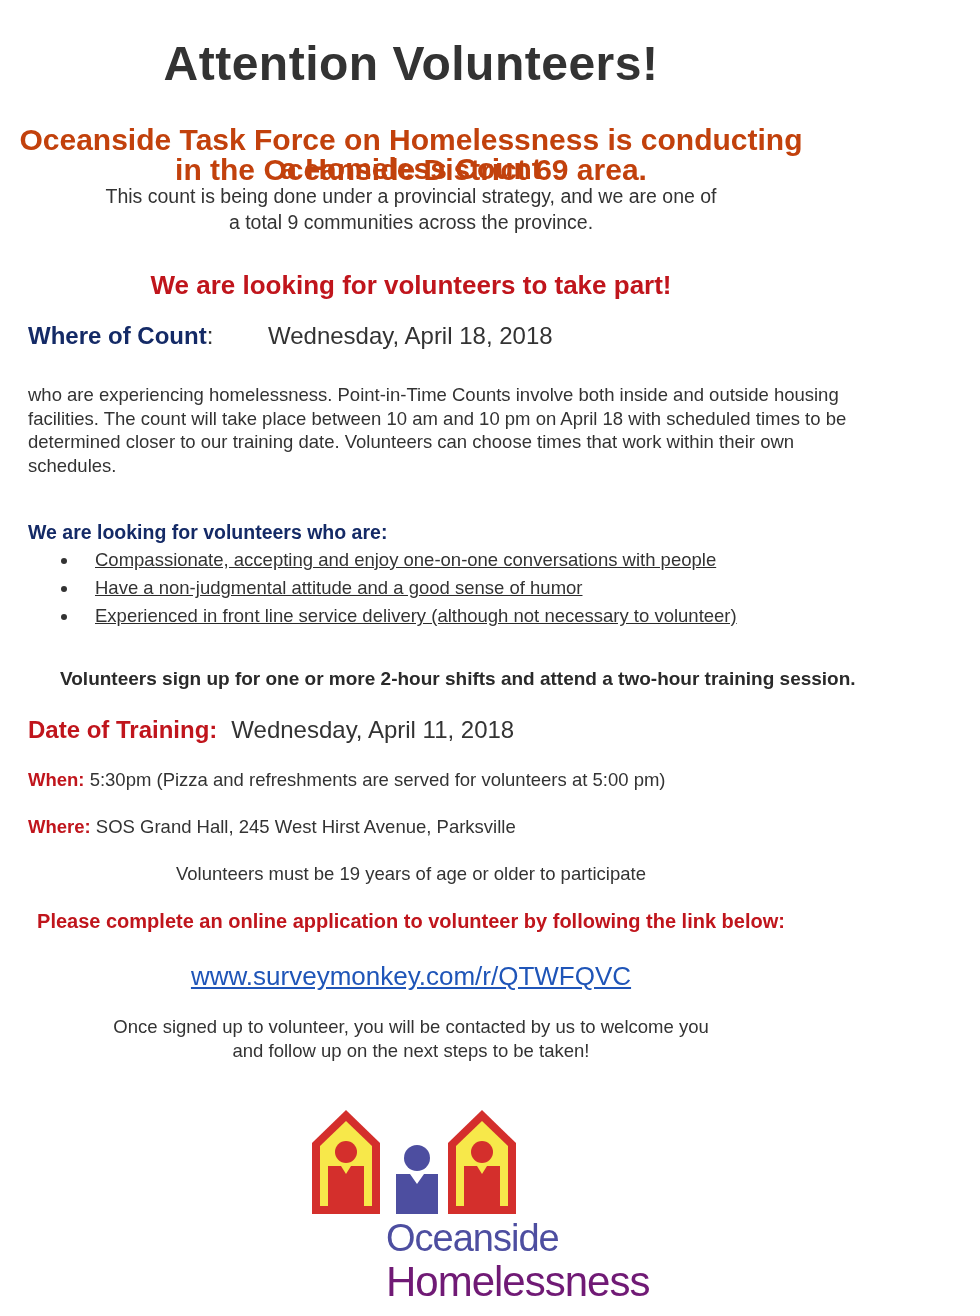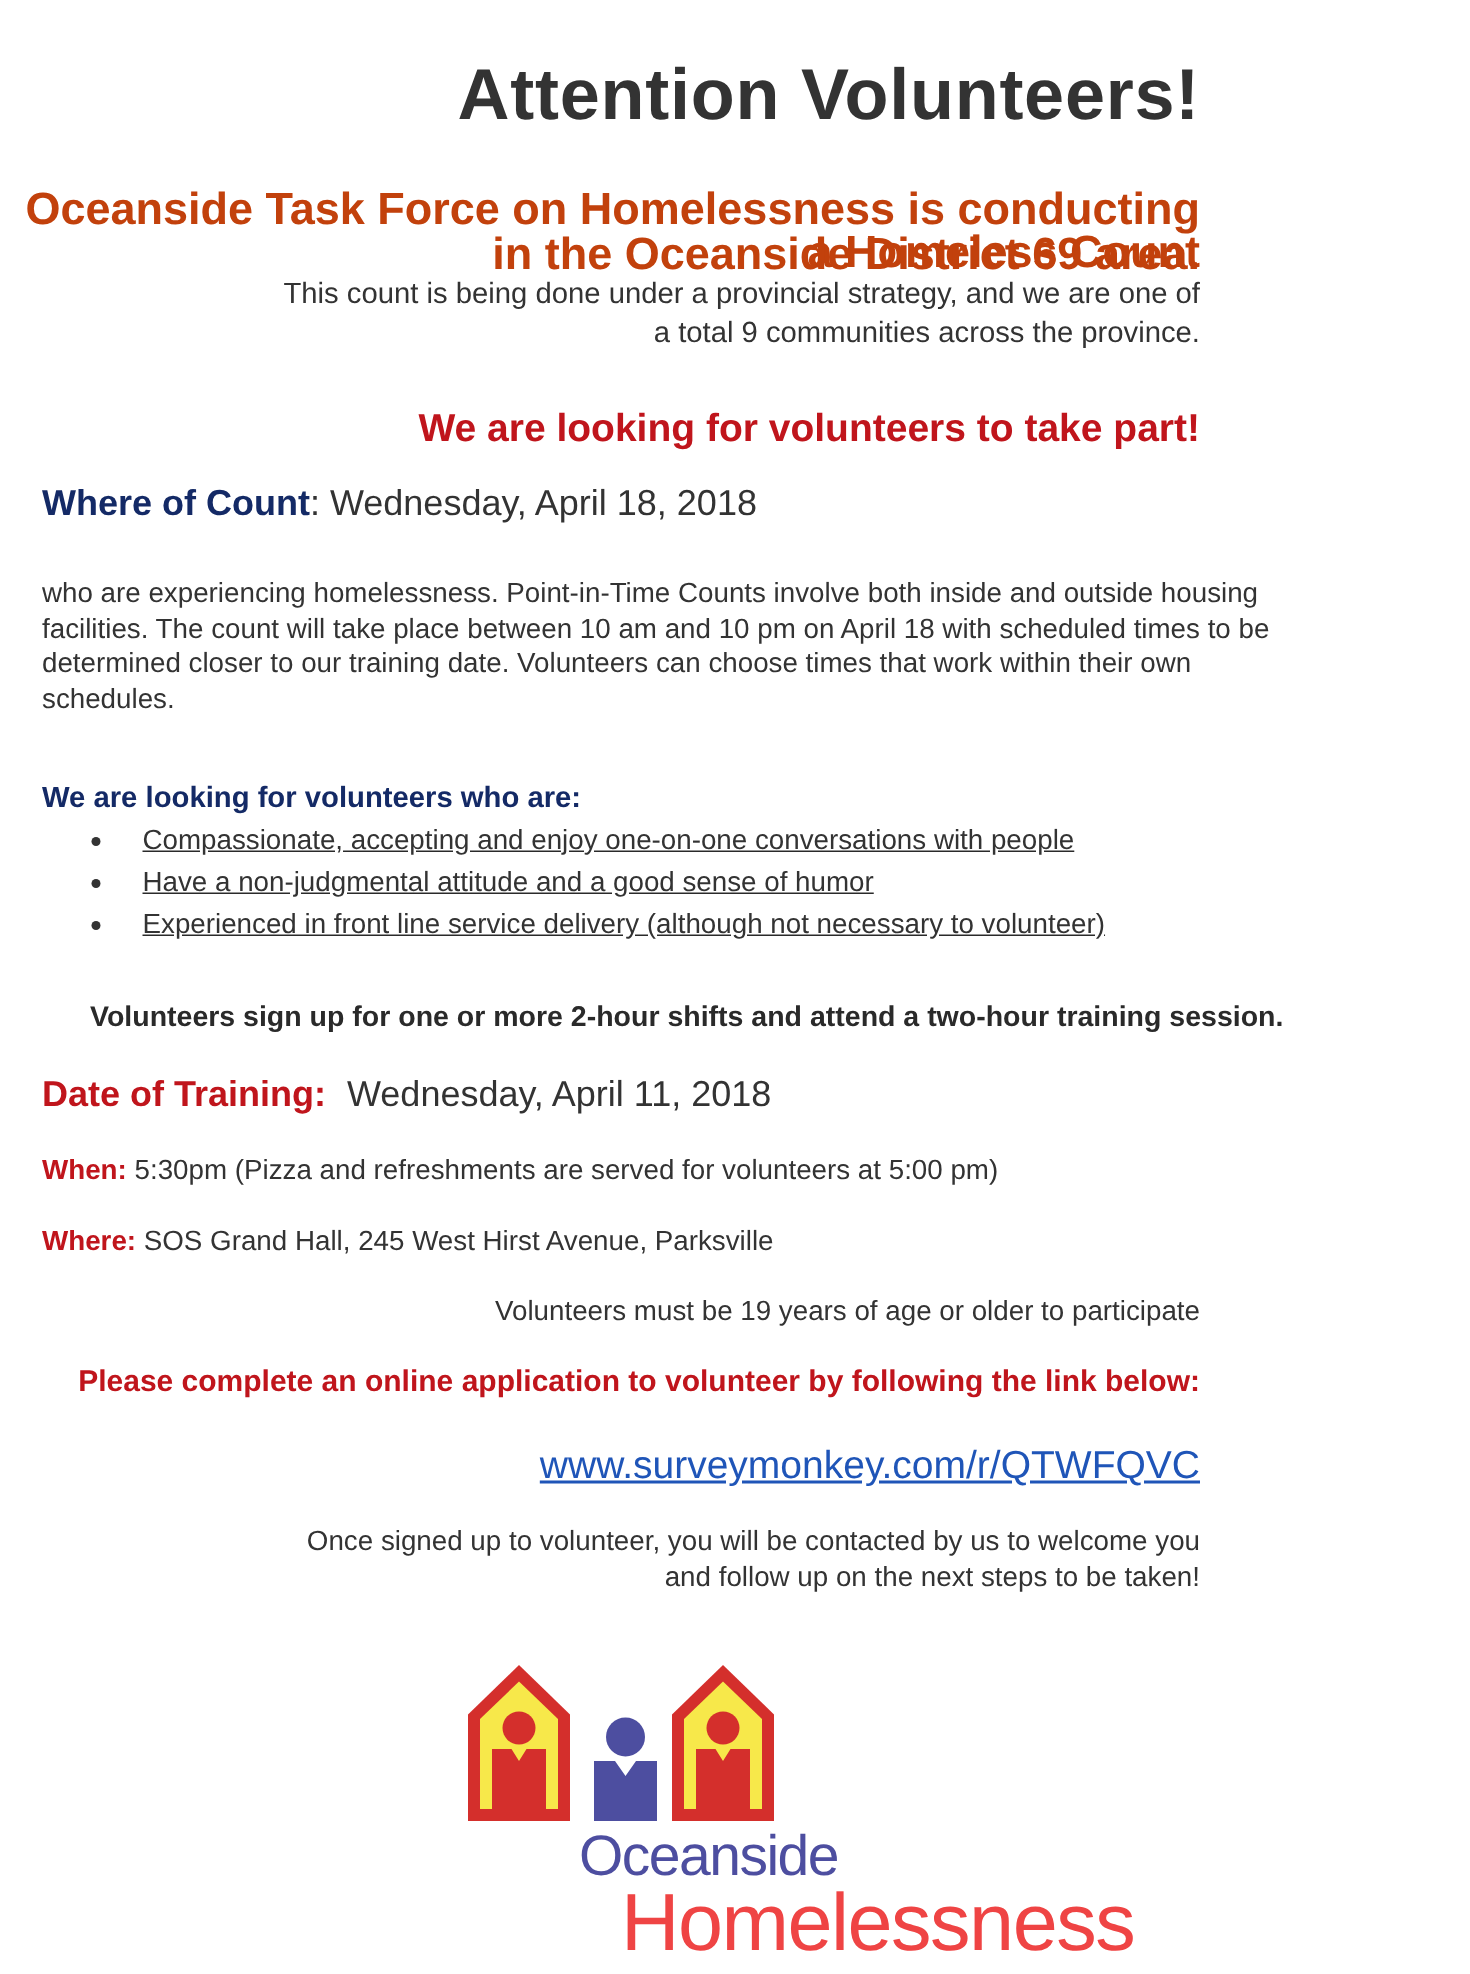--- a/index.html
+++ b/index.html
@@ -1,21 +1,21 @@
 <!DOCTYPE html>
 <html><head>
 <meta charset="utf-8">
 <style>
   html, body { margin: 0; padding: 0; background: #ffffff; }
   body {
     width: 980px; height: 1316px; position: relative; overflow: hidden;
     font-family: "Liberation Sans", sans-serif; color: #2a2a2a;
   }
   .abs { position: absolute; }
-  .center { left: 0; width: 800px; text-align: right; }
+  .center { left: 11px; width: 800px; text-align: center; }
   .title { top: 36px; font-size: 48px; font-weight: bold; color: #333333; letter-spacing: 0.5px; }
   .sub-bold { font-size: 30px; font-weight: bold; color: #c2410c; line-height: 29px; }
   .sub-plain { font-size: 19.5px; color: #333333; line-height: 26px; }
   .callout { font-size: 26px; font-weight: bold; color: #c0151c; }
   .navy { color: #142a66; font-weight: bold; }
   .red { color: #c0151c; font-weight: bold; }
   .body-text { font-size: 18.5px; color: #333333; line-height: 23.5px; }
   .section-head { font-size: 24px; }
   .bullets { left: 60px; top: 545px; margin: 1px; padding: 0; list-style: none; text-decoration: underline; }
   .bullets li { font-size: 18.5px; color: #333333; height: 28.2px; line-height: 28.2px; position: relative; padding-left: 34px; }
@@ -28,21 +28,21 @@
 <div class="abs center title">Attention Volunteers!</div>
 
 <div class="abs center sub-bold" style="top:125px;">Oceanside Task Force on Homelessness is conducting a Homeless Count</div>
 <div class="abs center sub-bold" style="top:155px;">in the Oceanside District 69 area.</div>
 <div class="abs center sub-plain" style="top:183px;">This count is being done under a provincial strategy, and we are one of</div>
 <div class="abs center sub-plain" style="top:209px;">a total 9 communities across the province.</div>
 
 <div class="abs center callout" style="top:270px;">We are looking for volunteers to take part!</div>
 
 <div class="abs section-head" style="left:28px; top:322px;">
-  <span class="navy">Where of Count</span><span style="color:#333;">: </span><span style="color:#333;">Wednesday, April 18, 2018</span>
+  <span class="navy">Where of Count</span><span style="color:#333;">: </span><span style="color:#333;margin-left:48px;">Wednesday, April 18, 2018</span>
 </div>
 
 <div class="abs body-text" style="left:28px; top:383px; width:930px;">
   <div>who are experiencing homelessness.  Point-in-Time Counts involve both inside and outside housing</div>
   <div>facilities. The count will take place between 10 am and 10 pm on April 18 with scheduled times to be</div>
   <div>determined closer to our training date. Volunteers can choose times that work within their own</div>
   <div>schedules.</div>
 </div>
 
 <div class="abs navy" style="left:28px; top:521px; font-size:19.5px;">We are looking for volunteers who are:</div>
@@ -88,14 +88,14 @@
 
     <circle cx="105" cy="50" r="13" fill="#4d4ea0"></circle>
     <polygon points="84,66 98,66 105,76 112,66 126,66 126,106 84,106" fill="#4d4ea0"></polygon>
 
     <polygon points="136,35 170,2 204,35 204,106 136,106" fill="#d42f2c"></polygon>
     <polygon points="144,38 170,13 196,38 196,98 144,98" fill="#f7e84a"></polygon>
     <circle cx="170" cy="44" r="11" fill="#d42f2c"></circle>
     <polygon points="152,58 165,58 170,66 175,58 188,58 188,98 152,98" fill="#d42f2c"></polygon>
   </svg>
   <div style="position:absolute; left:78px; top:108px; font-size:38px; line-height:44px; color:#4d4ea0; letter-spacing:-1px;">Oceanside</div>
-  <div style="position:absolute; left:78px; top:152px; font-size:54px; line-height:44px; color:#ef4444; letter-spacing:-1px;margin-left:28px;">Homelessness</div>
+  <div style="position:absolute; left:78px; top:152px; font-size:42px; line-height:44px; color:#701a75; letter-spacing:-1px;">Homelessness</div>
 </div>
 
 </body></html>

